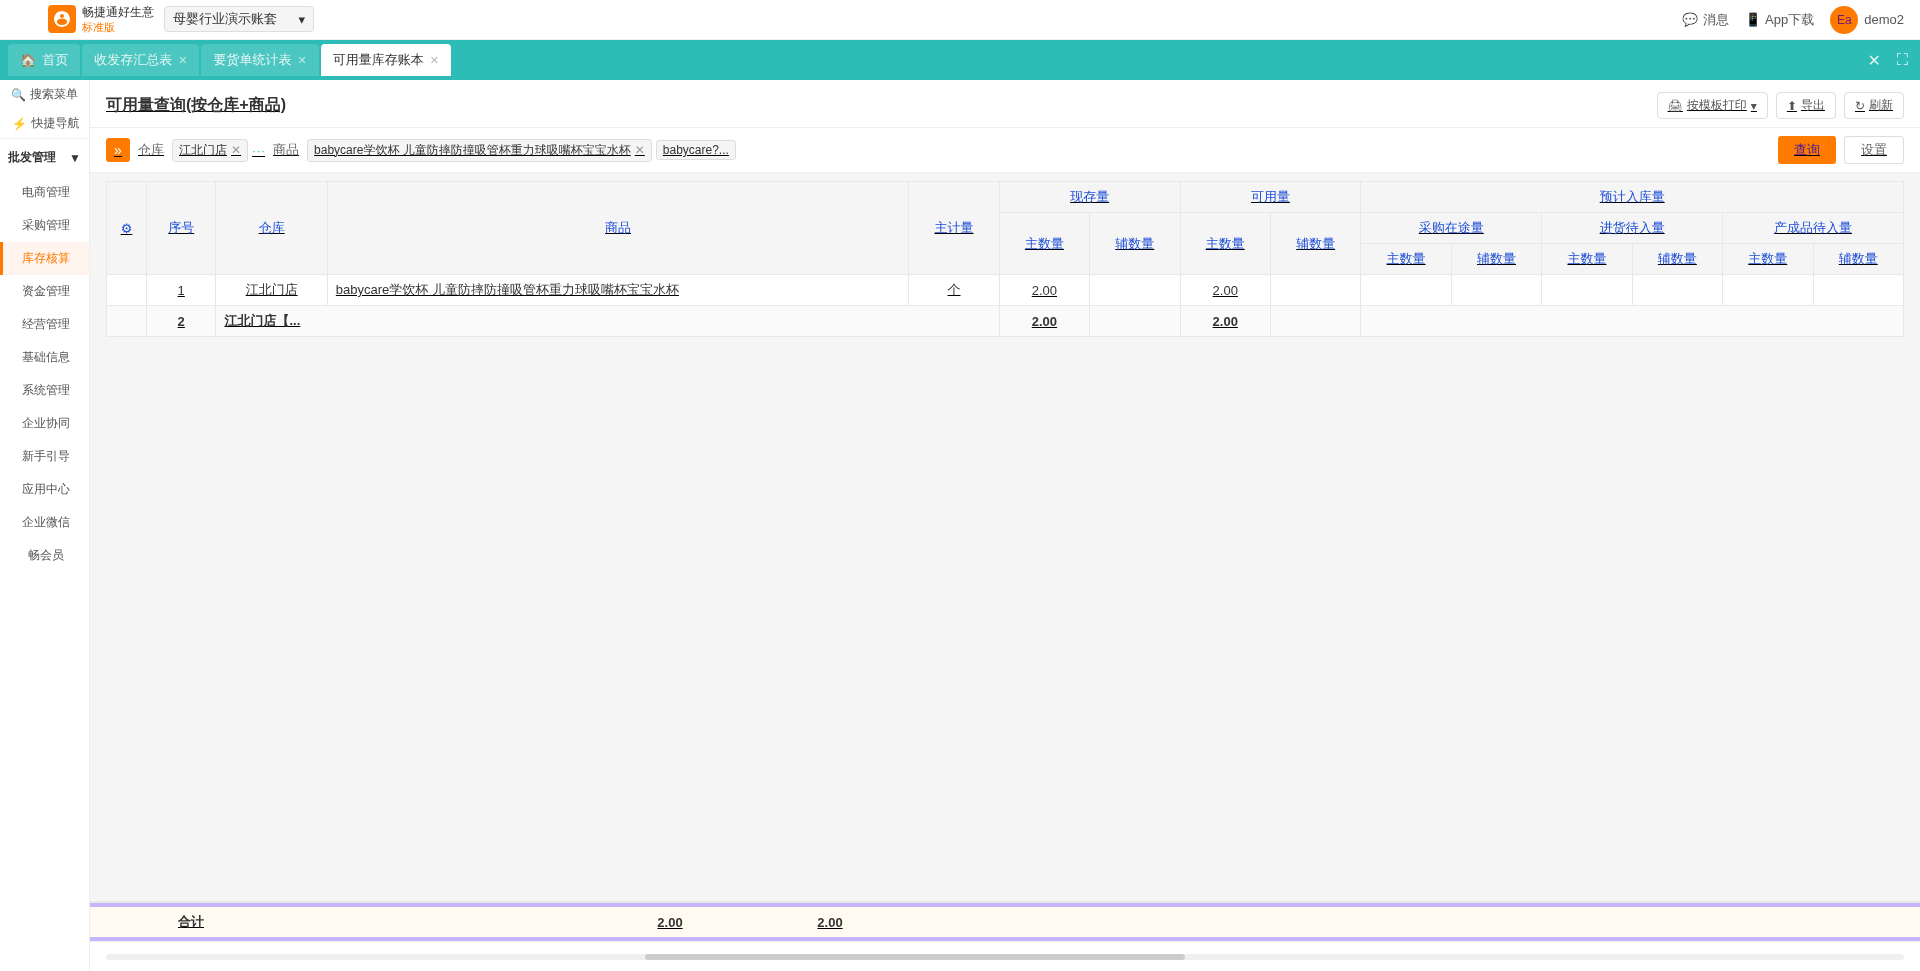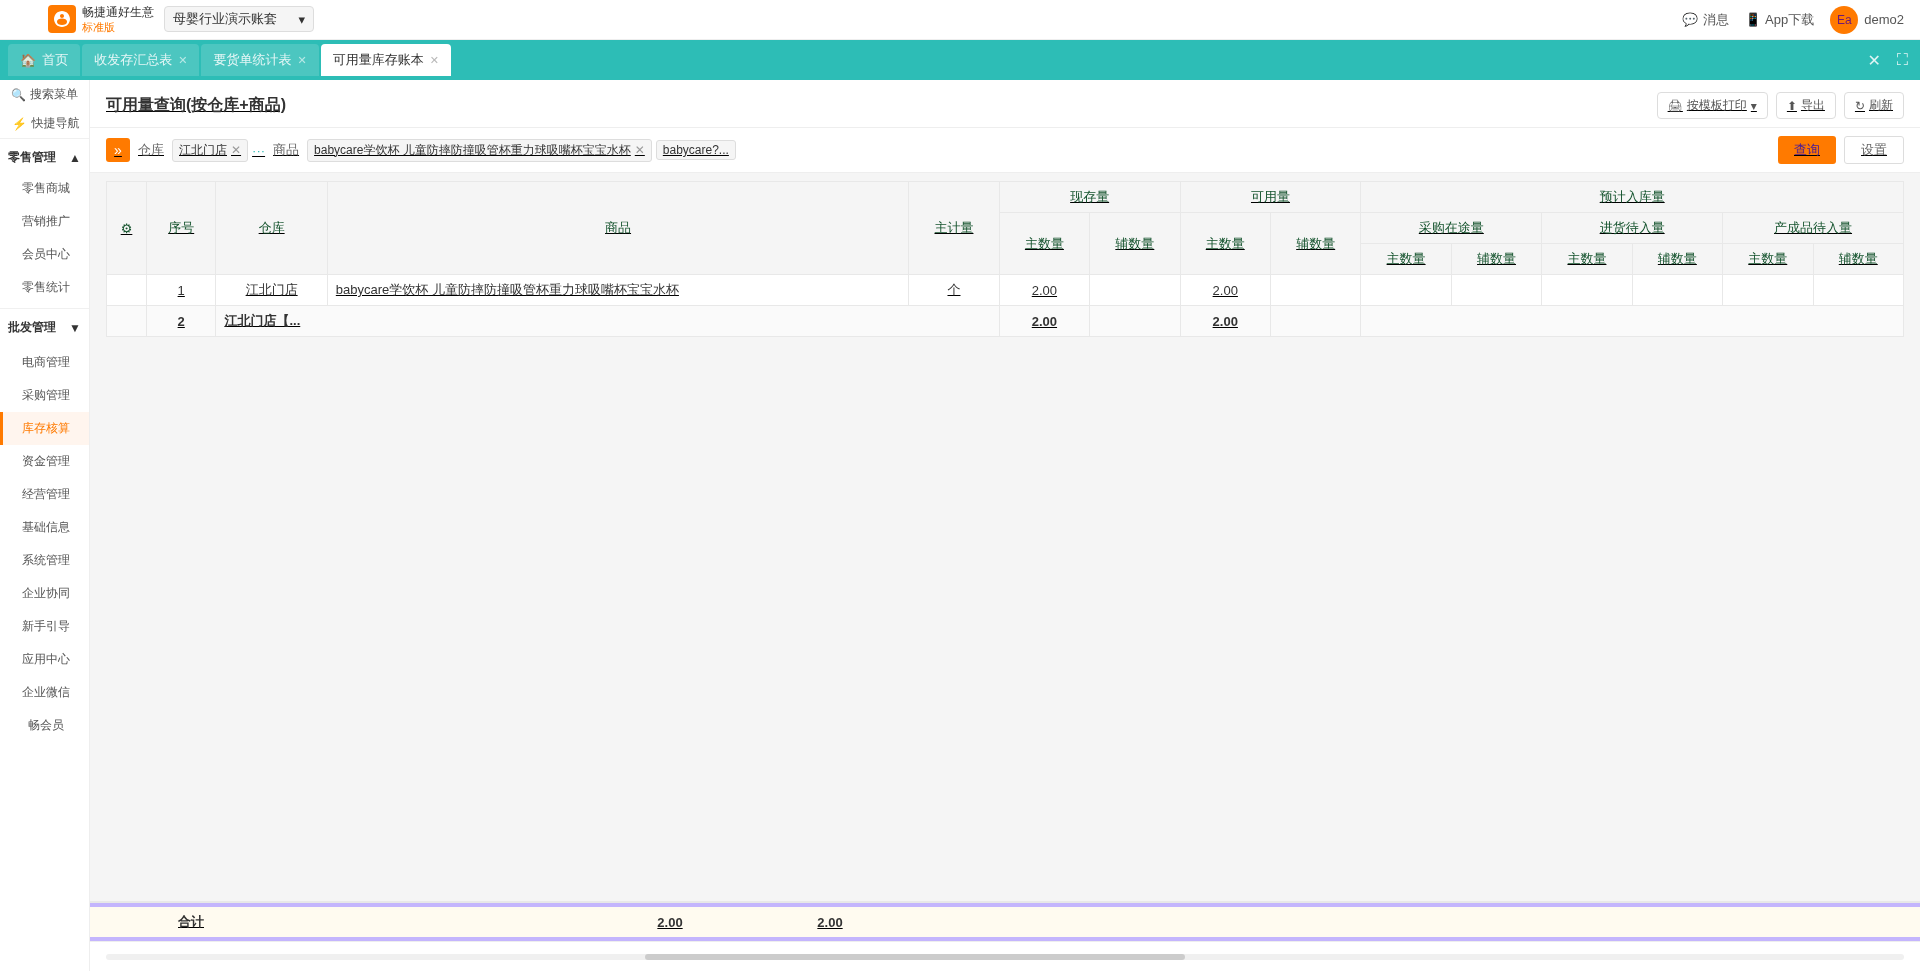--- a/index.html
+++ b/index.html
@@ -168,21 +168,21 @@
       border: 1px solid #e8e8e8;
       font-size: 13px;
     }
     .data-table th, .data-table td {
       border: 1px solid #e8e8e8;
       padding: 6px 8px;
       text-align: center;
     }
     .data-table th {
       background: #f5f5f5;
-      color: #14532d;
+      color: #1d4ed8;
       font-weight: normal;
       white-space: nowrap;
     }
     .data-table td { color: #333; }
     .th-group { background: #f0f0f0; }
     .settings-col { width: 40px; }
     .total-row td { background: #fffbf0; font-weight: bold; }
 
     
     .table-footer {
@@ -276,38 +276,20 @@
   <div class="sidebar">
     <div class="sidebar-search">
       <span>🔍</span>
       <span>搜索菜单</span>
     </div>
     <div class="sidebar-nav">
       <span>⚡</span>
       <span>快捷导航</span>
     </div>
 
-    <div class="sidebar-group">
-      <div class="sidebar-group-title">
-        <span>零售管理</span>
-        <span>▲</span>
-      </div>
-      <div class="sidebar-item">
-        <span>零售商城</span>
-      </div>
-      <div class="sidebar-item">
-        <span>营销推广</span>
-      </div>
-      <div class="sidebar-item">
-        <span>会员中心</span>
-      </div>
-      <div class="sidebar-item">
-        <span>零售统计</span>
-      </div>
-    </div>
 
     <div class="sidebar-group">
       <div class="sidebar-group-title">
         <span>批发管理</span>
         <span>▼</span>
       </div>
     </div>
 
     <div class="sidebar-item">
       <span>电商管理</span>

